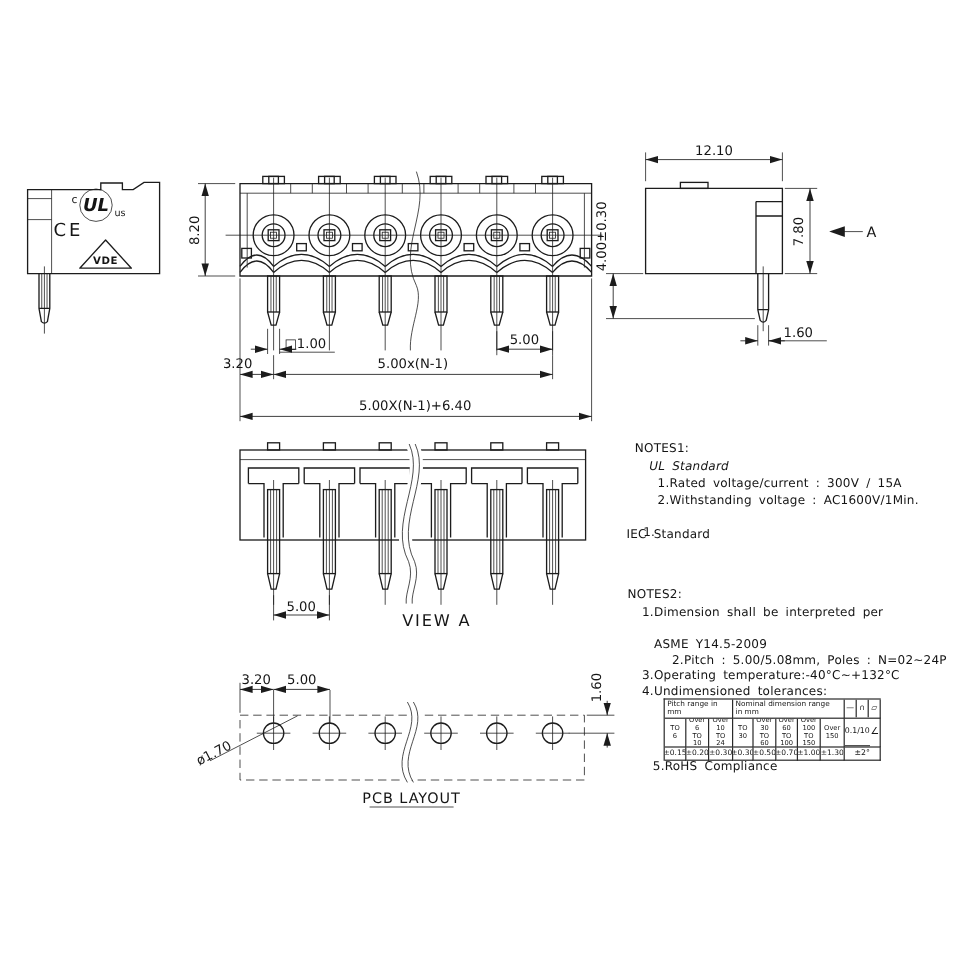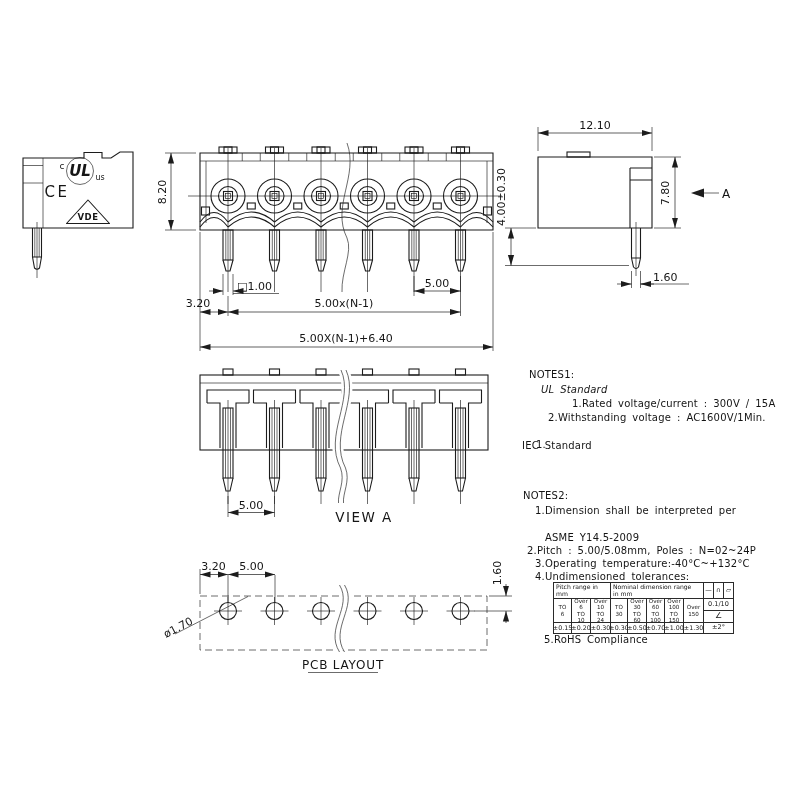--- a/index.html
+++ b/index.html
@@ -30,21 +30,21 @@
         border-left:1px solid #2a2a2a;border-top:1px solid #2a2a2a;color:#151515;}
   .tolt>div{border-right:1px solid #2a2a2a;border-bottom:1px solid #2a2a2a;
         display:flex;align-items:center;justify-content:center;text-align:center;
         white-space:pre-line;line-height:1.1;overflow:hidden;font-size:5.6px;}
   .tolt .hdr{grid-row:1;align-items:flex-start;justify-content:flex-start;
         text-align:left;font-size:6.1px;padding:1px 0 0 2px;line-height:1.08;}
   .tolt .symhdr{grid-row:1;grid-column:9;padding:0;display:flex;align-items:stretch;font-size:6.5px;}
   .tolt .symhdr span{flex:1;display:flex;align-items:center;justify-content:center;}
   .tolt .symhdr span + span{border-left:1px solid #2a2a2a;}
   .tolt .rng{grid-row:2;}
-  .tolt .symcol{grid-row:2;grid-column:9;padding:0;flex-direction:column;align-items:stretch;}
+  .tolt .symcol{grid-row:2;grid-column:9;padding:0;align-items:stretch;}
   .tolt .symcol>div{flex:1;display:flex;align-items:center;justify-content:center;}
   .tolt .symcol>div:first-child{border-bottom:1px solid #2a2a2a;font-size:6.5px;}
   .tolt .symcol .ang{font-size:8px;}
   .tolt .valr{grid-row:3;font-size:6.3px;}
   .tolt .angval{grid-row:3;grid-column:9;font-size:6.5px;}
 </style>
 </head>
 <body>
 
 <div id="canvas">
@@ -220,30 +220,30 @@
     <text class="dt" transform="translate(501,573) rotate(-90)" text-anchor="middle">1.60</text>
     <path class="t" d="M175,634 L248,596.5"></path>
     <text class="dt" transform="translate(166,638) rotate(-27.5)">ø1.70</text>
     <text x="343" y="669" font-size="12" letter-spacing="0.8" text-anchor="middle">PCB LAYOUT</text>
     <path class="t" d="M308,672.5 H378"></path>
   </g>
 </svg>
 
 <div class="note" style="left:529px;top:369px;">NOTES1:</div>
 <div class="note" style="left:541px;top:384px;font-style:italic;">UL Standard</div>
-<div class="note" style="left:548px;top:398px;margin-left:24px;">1.Rated voltage/current : 300V / 15A</div>
+<div class="note" style="left:548px;top:398px;">1.Rated voltage/current : 300V / 15A</div>
 <div class="note" style="left:548px;top:412px;">2.Withstanding voltage : AC1600V/1Min.</div>
 <div class="note" style="left:522px;top:425px;margin-top:15px;">IEC Standard</div>
 <div class="note" style="left:536px;top:439px;">1.</div>
 
 
 <div class="note" style="left:523px;top:490px;">NOTES2:</div>
 <div class="note" style="left:535px;top:505px;">1.Dimension shall be interpreted per</div>
 <div class="note" style="left:545px;top:532px;">ASME Y14.5-2009</div>
-<div class="note" style="left:527px;top:545px;">2.Pitch : 5.00/5.08mm, Poles : N=02~24P</div>
+<div class="note" style="left:560px;top:545px;">2.Pitch : 5.00/5.08mm, Poles : N=02~24P</div>
 <div class="note" style="left:535px;top:558px;">3.Operating temperature:-40°C~+132°C</div>
 <div class="note" style="left:535px;top:571px;text-align:right;">4.Undimensioned tolerances:</div>
 <div class="note" style="left:544px;top:634px;">5.RoHS Compliance</div>
 
 <div class="tolt">
   <div class="hdr" style="grid-column:1/4;">Pitch range in
 mm</div>
   <div class="hdr" style="grid-column:4/9;">Nominal dimension range
 in mm</div>
   <div class="symhdr">

